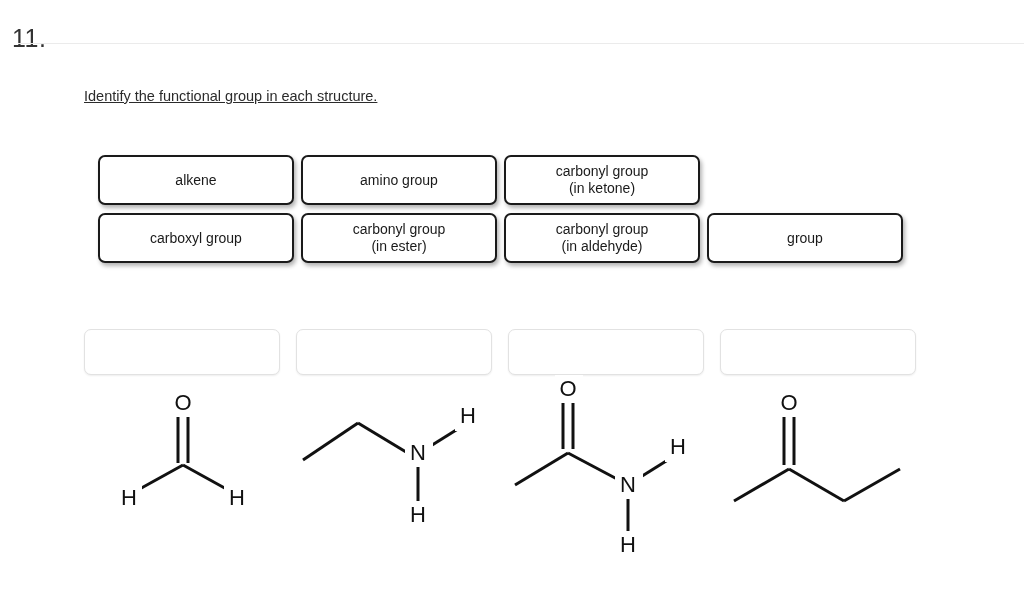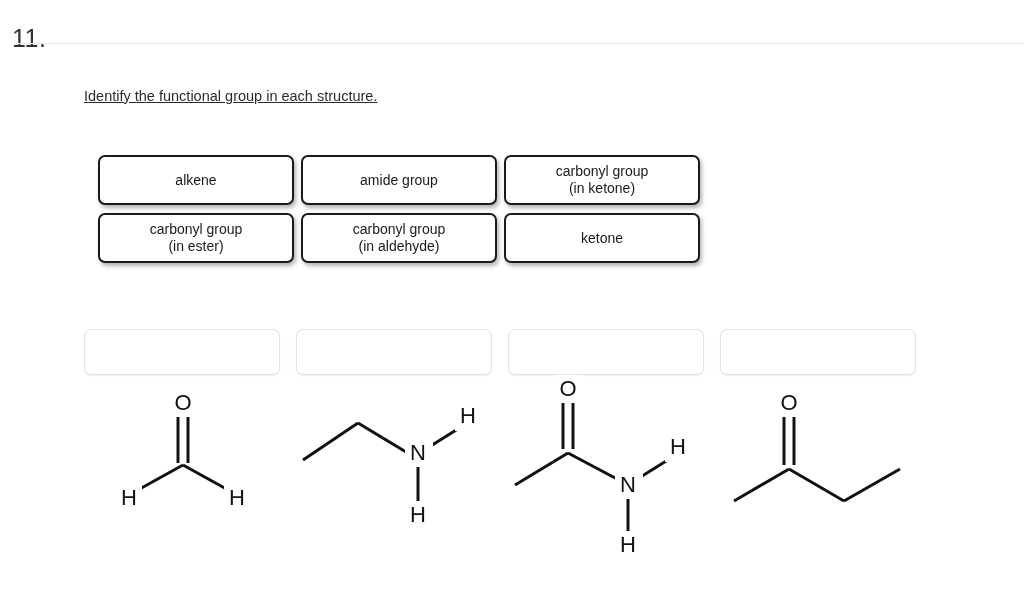--- a/index.html
+++ b/index.html
@@ -122,31 +122,32 @@
 
 <div id="question-number">11.</div>
 <div id="header-rule"></div>
 
 <div id="prompt-text">Identify the functional group in each structure.</div>
 
 <div id="choice-bank">
 
   <div class="choice-row">
     <div class="choice-tile">alkene</div>
-    <div class="choice-tile">amide group</div>
+    <div class="choice-tile">amino group</div>
     <div class="choice-tile">carbonyl group
 (in ketone)</div>
   </div>
 
   <div class="choice-row">
+    <div class="choice-tile">carboxyl group</div>
     <div class="choice-tile">carbonyl group
 (in ester)</div>
     <div class="choice-tile">carbonyl group
 (in aldehyde)</div>
-    <div class="choice-tile">ketone</div>
+    <div class="choice-tile">group</div>
   </div>
 
 </div>
 
 <div id="dropzone-row">
   <div class="dropzone"></div>
   <div class="dropzone"></div>
   <div class="dropzone"></div>
   <div class="dropzone"></div>
 </div>

